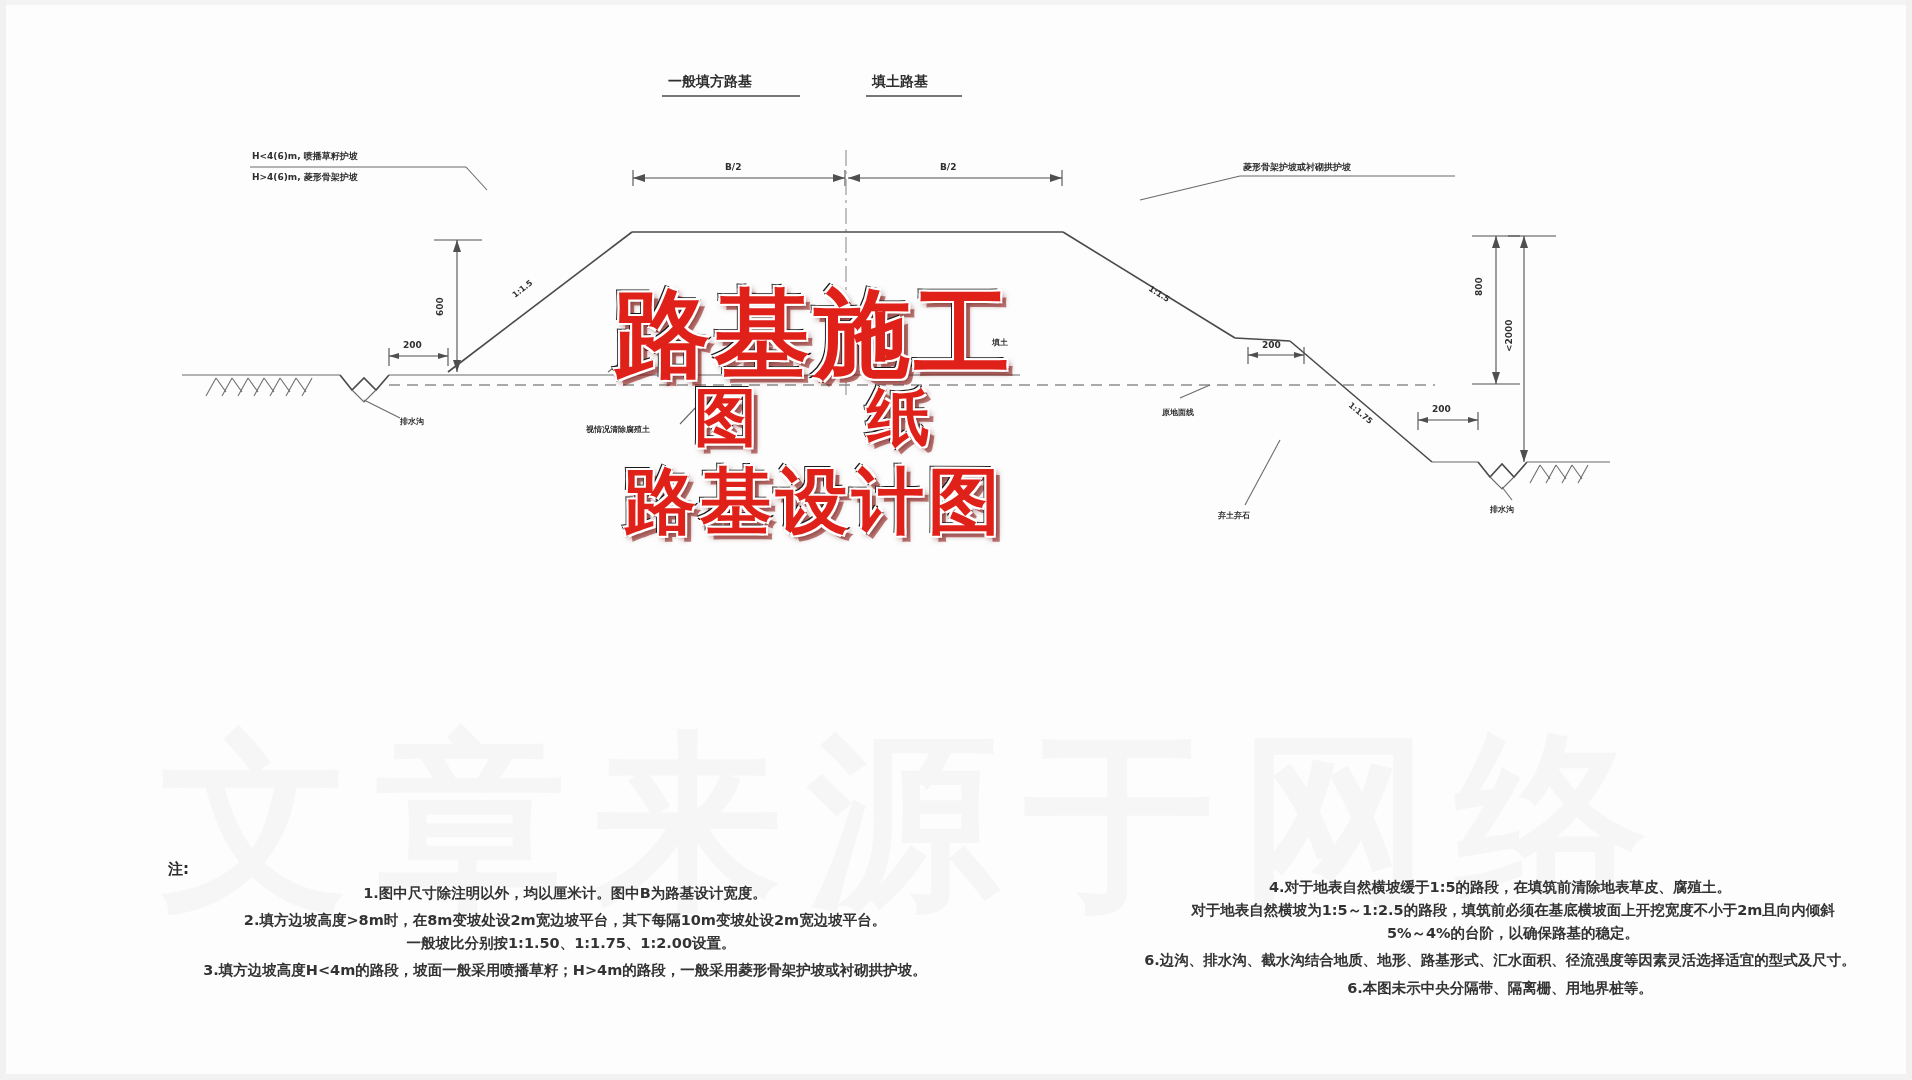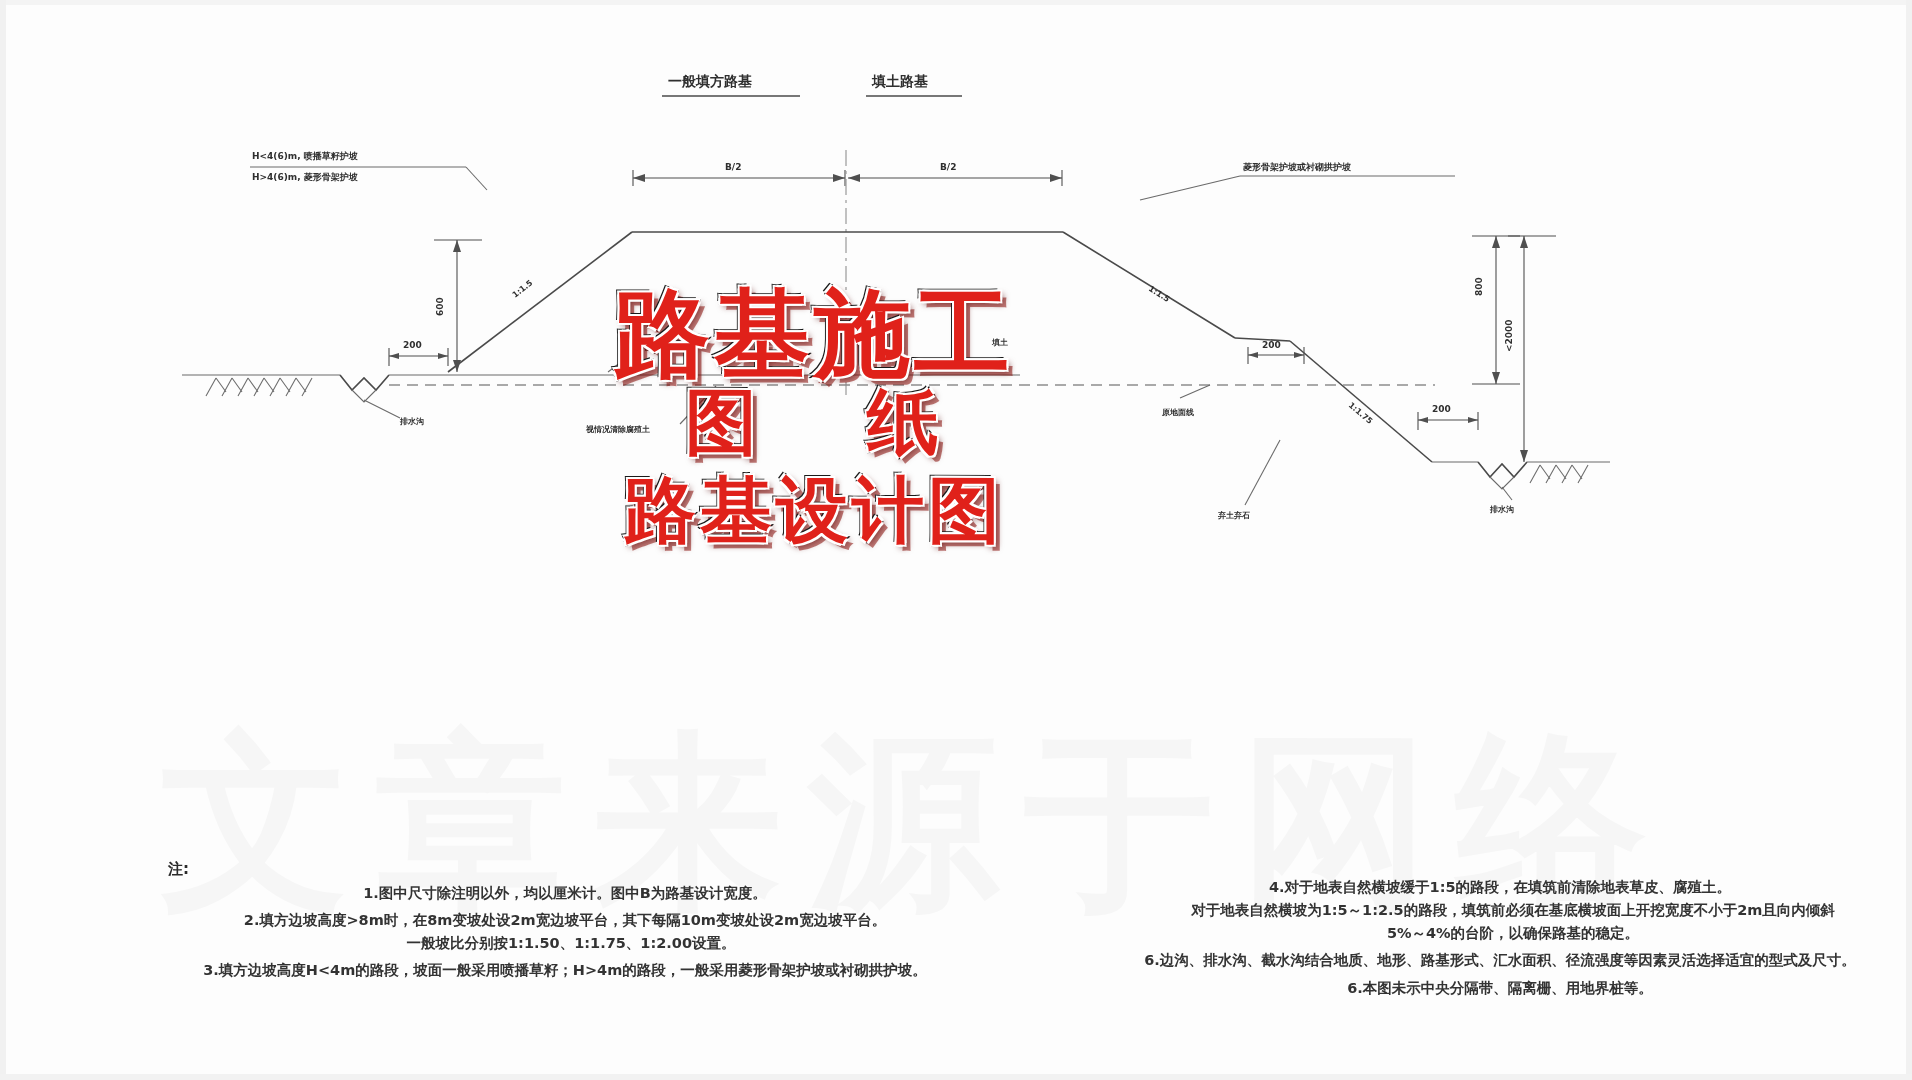--- a/index.html
+++ b/index.html
@@ -62,21 +62,21 @@
        2px -2px 0 #ffffff,
       -2px  2px 0 #ffffff,
        2px  2px 0 #ffffff,
       -3px -3px 0 #1a1a1a,
        3px  3px 6px rgba(90,10,10,0.65),
        6px  6px 0 rgba(140,14,10,0.55);
     -webkit-text-stroke:2.5px #141414;
     paint-order:stroke fill;
   }
   #title-1{font-size:96px;letter-spacing:4px;}
-  #title-2{font-size:72px;letter-spacing:4px;margin-top:4px;}
+  #title-2{font-size:63px;letter-spacing:4px;margin-top:4px;}
   #title-3{font-size:72px;letter-spacing:4px;margin-top:16px;}
   .sp-wide{letter-spacing:110px;}
 
   
   #notes{
     position:absolute;
     left:0;top:860px;
     width:1912px;
     height:200px;
     color:#2b2b2b;

